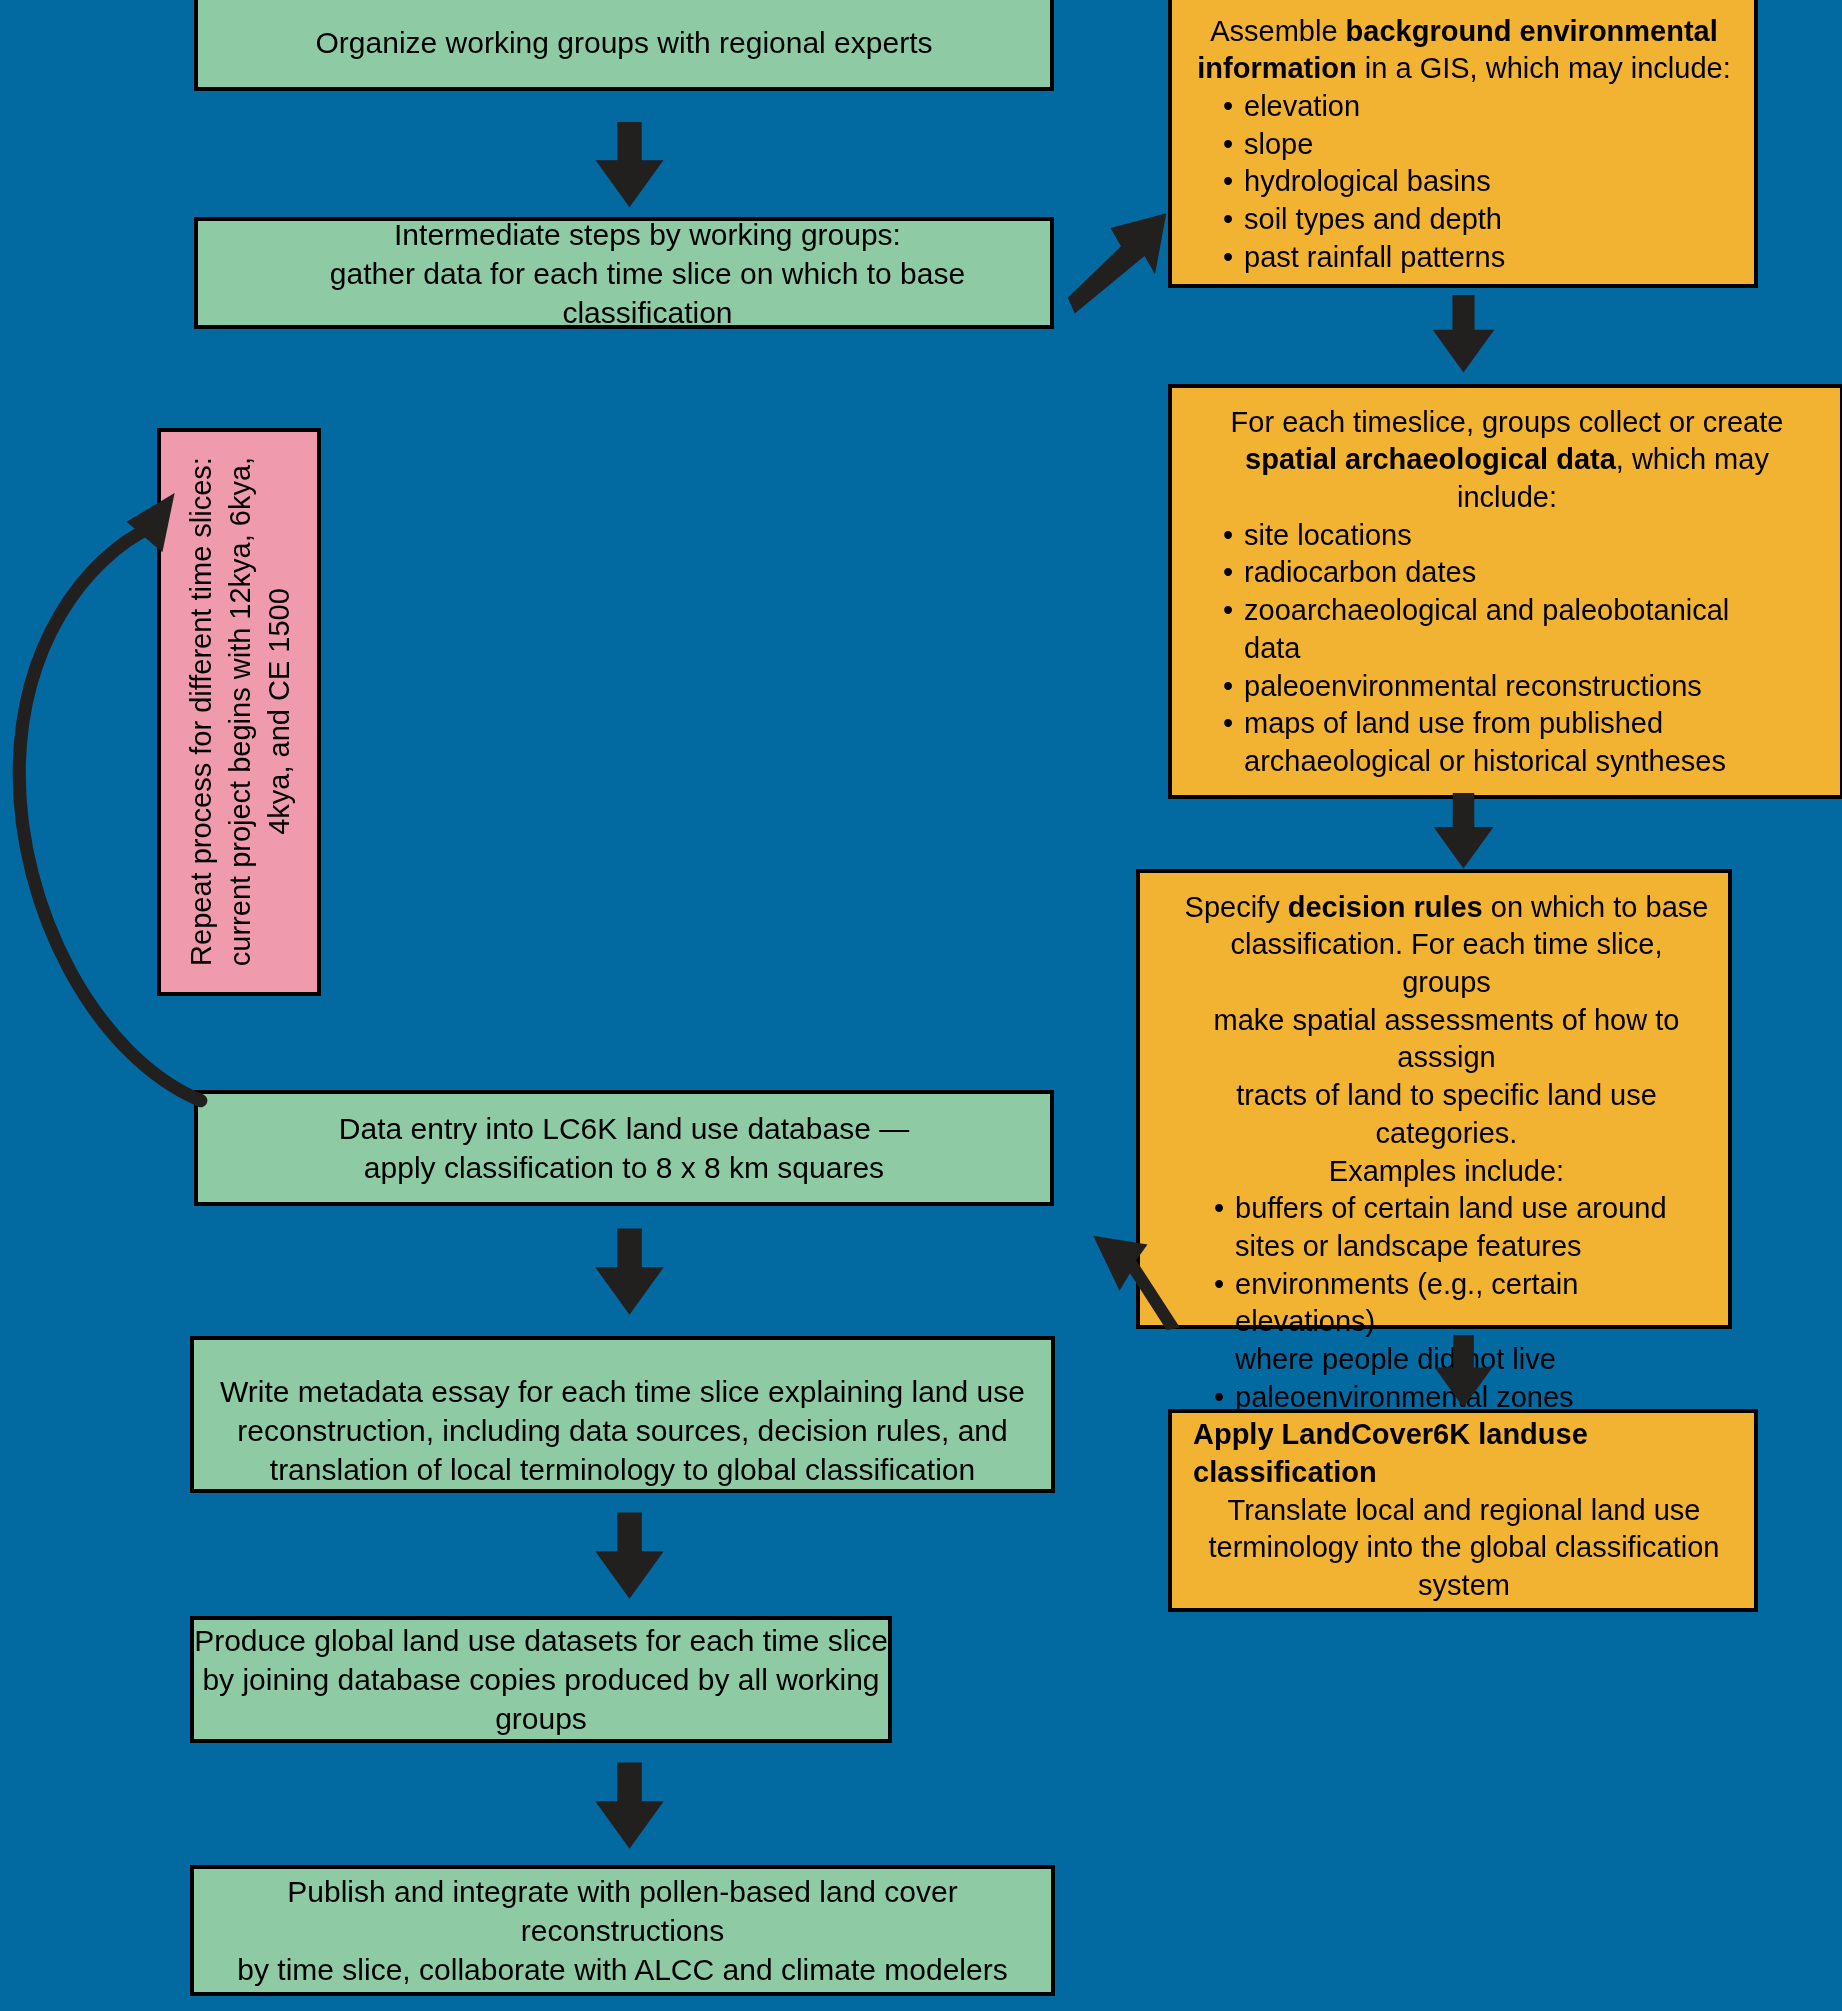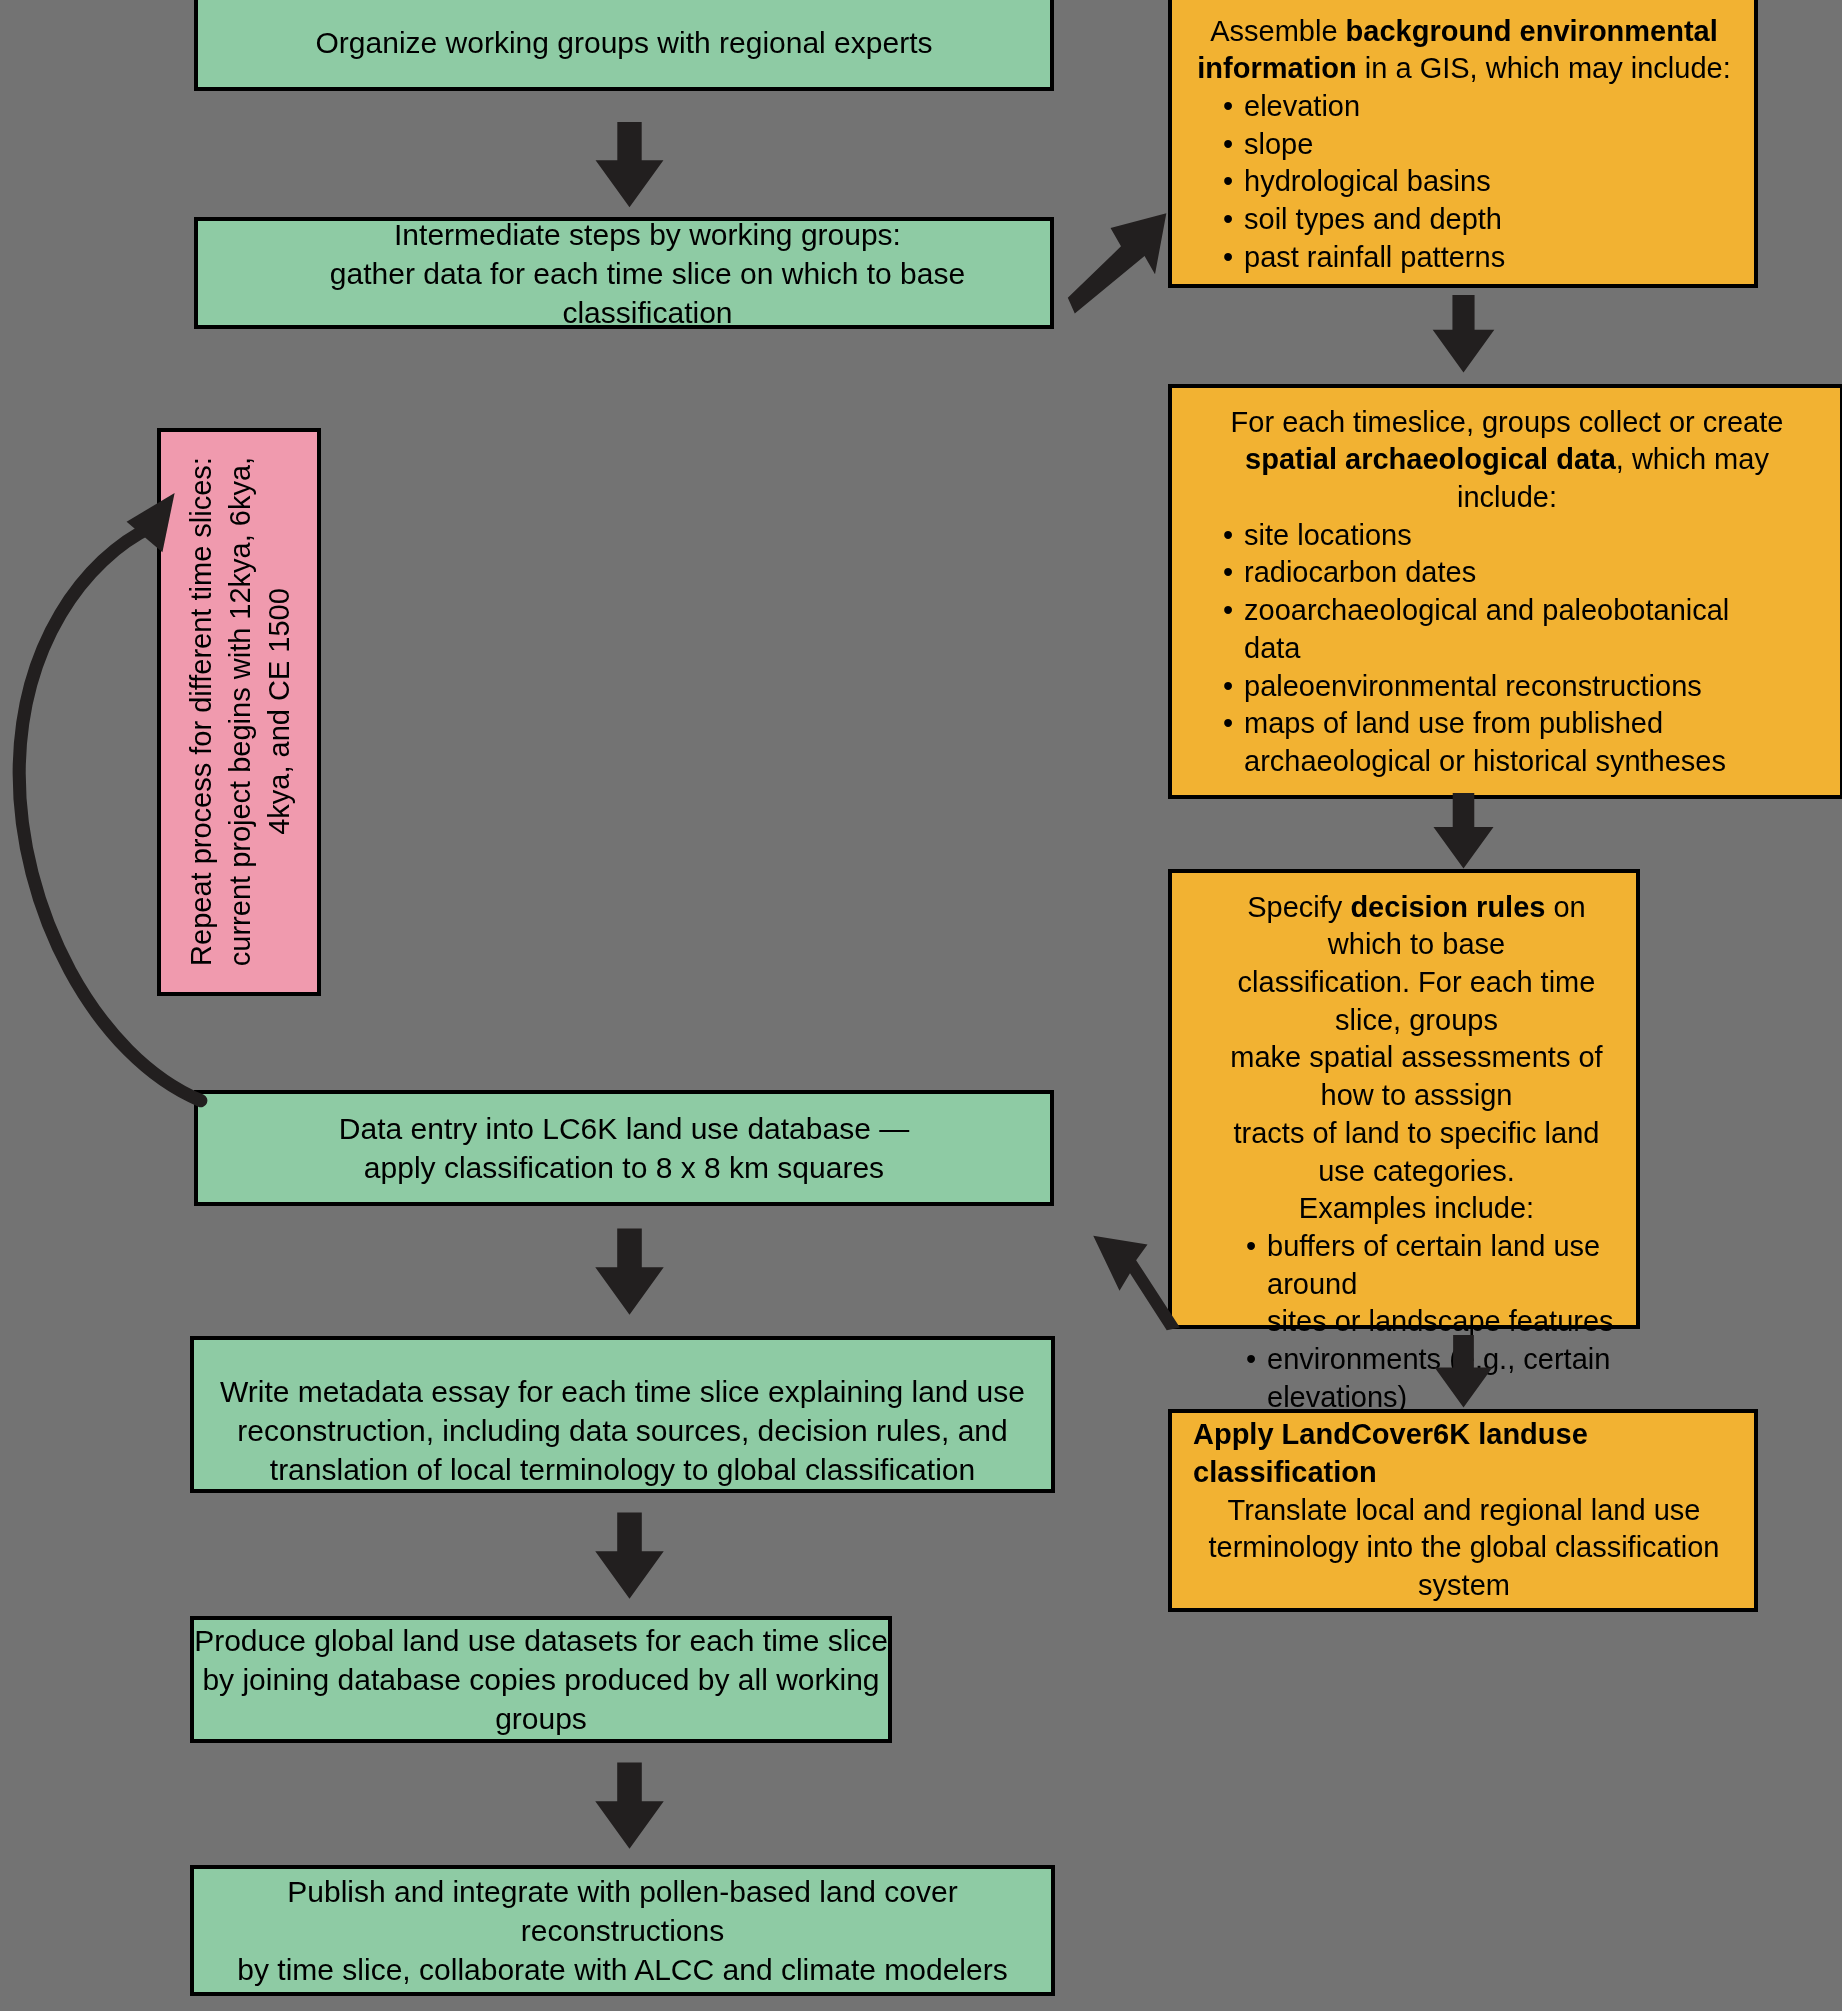--- a/index.html
+++ b/index.html
@@ -8,21 +8,21 @@
     background: #ffffff;
   }
   body {
     font-family: "Liberation Sans", sans-serif;
     color: #000000;
   }
   #canvas {
     position: relative;
     width: 1843px;
     height: 2011px;
-    background: #737373;
+    background: #0369a1;
     overflow: hidden;
   }
 
   
   .node {
     position: absolute;
     box-sizing: border-box;
     border: 4.4px solid #000000;
     display: flex;
     align-items: center;
@@ -167,21 +167,21 @@
         <li>radiocarbon dates</li>
         <li>zooarchaeological and paleobotanical
   data</li>
         <li>paleoenvironmental reconstructions</li>
         <li>maps of land use from published
   archaeological or historical syntheses</li>
       </ul>
     </div>
   </div>
 
-  <div class="node orange" style="left:1168px; top:869px; width:472px; height:460px;padding-left:44px;">
+  <div class="node orange" style="left:1136px; top:869px; width:596px; height:460px;padding-left:44px;">
     <div class="obox-inner">
       <span class="obox-lead"><span>Specify </span><b>decision rules</b><span> on which to base
 classification. For each time slice, groups
 make spatial assessments of how to asssign
 tracts of land to specific land use categories.
 Examples include:</span></span>
       <ul class="bullets">
         <li>buffers of certain land use around
   sites or landscape features</li>
         <li>environments (e.g., certain elevations)

